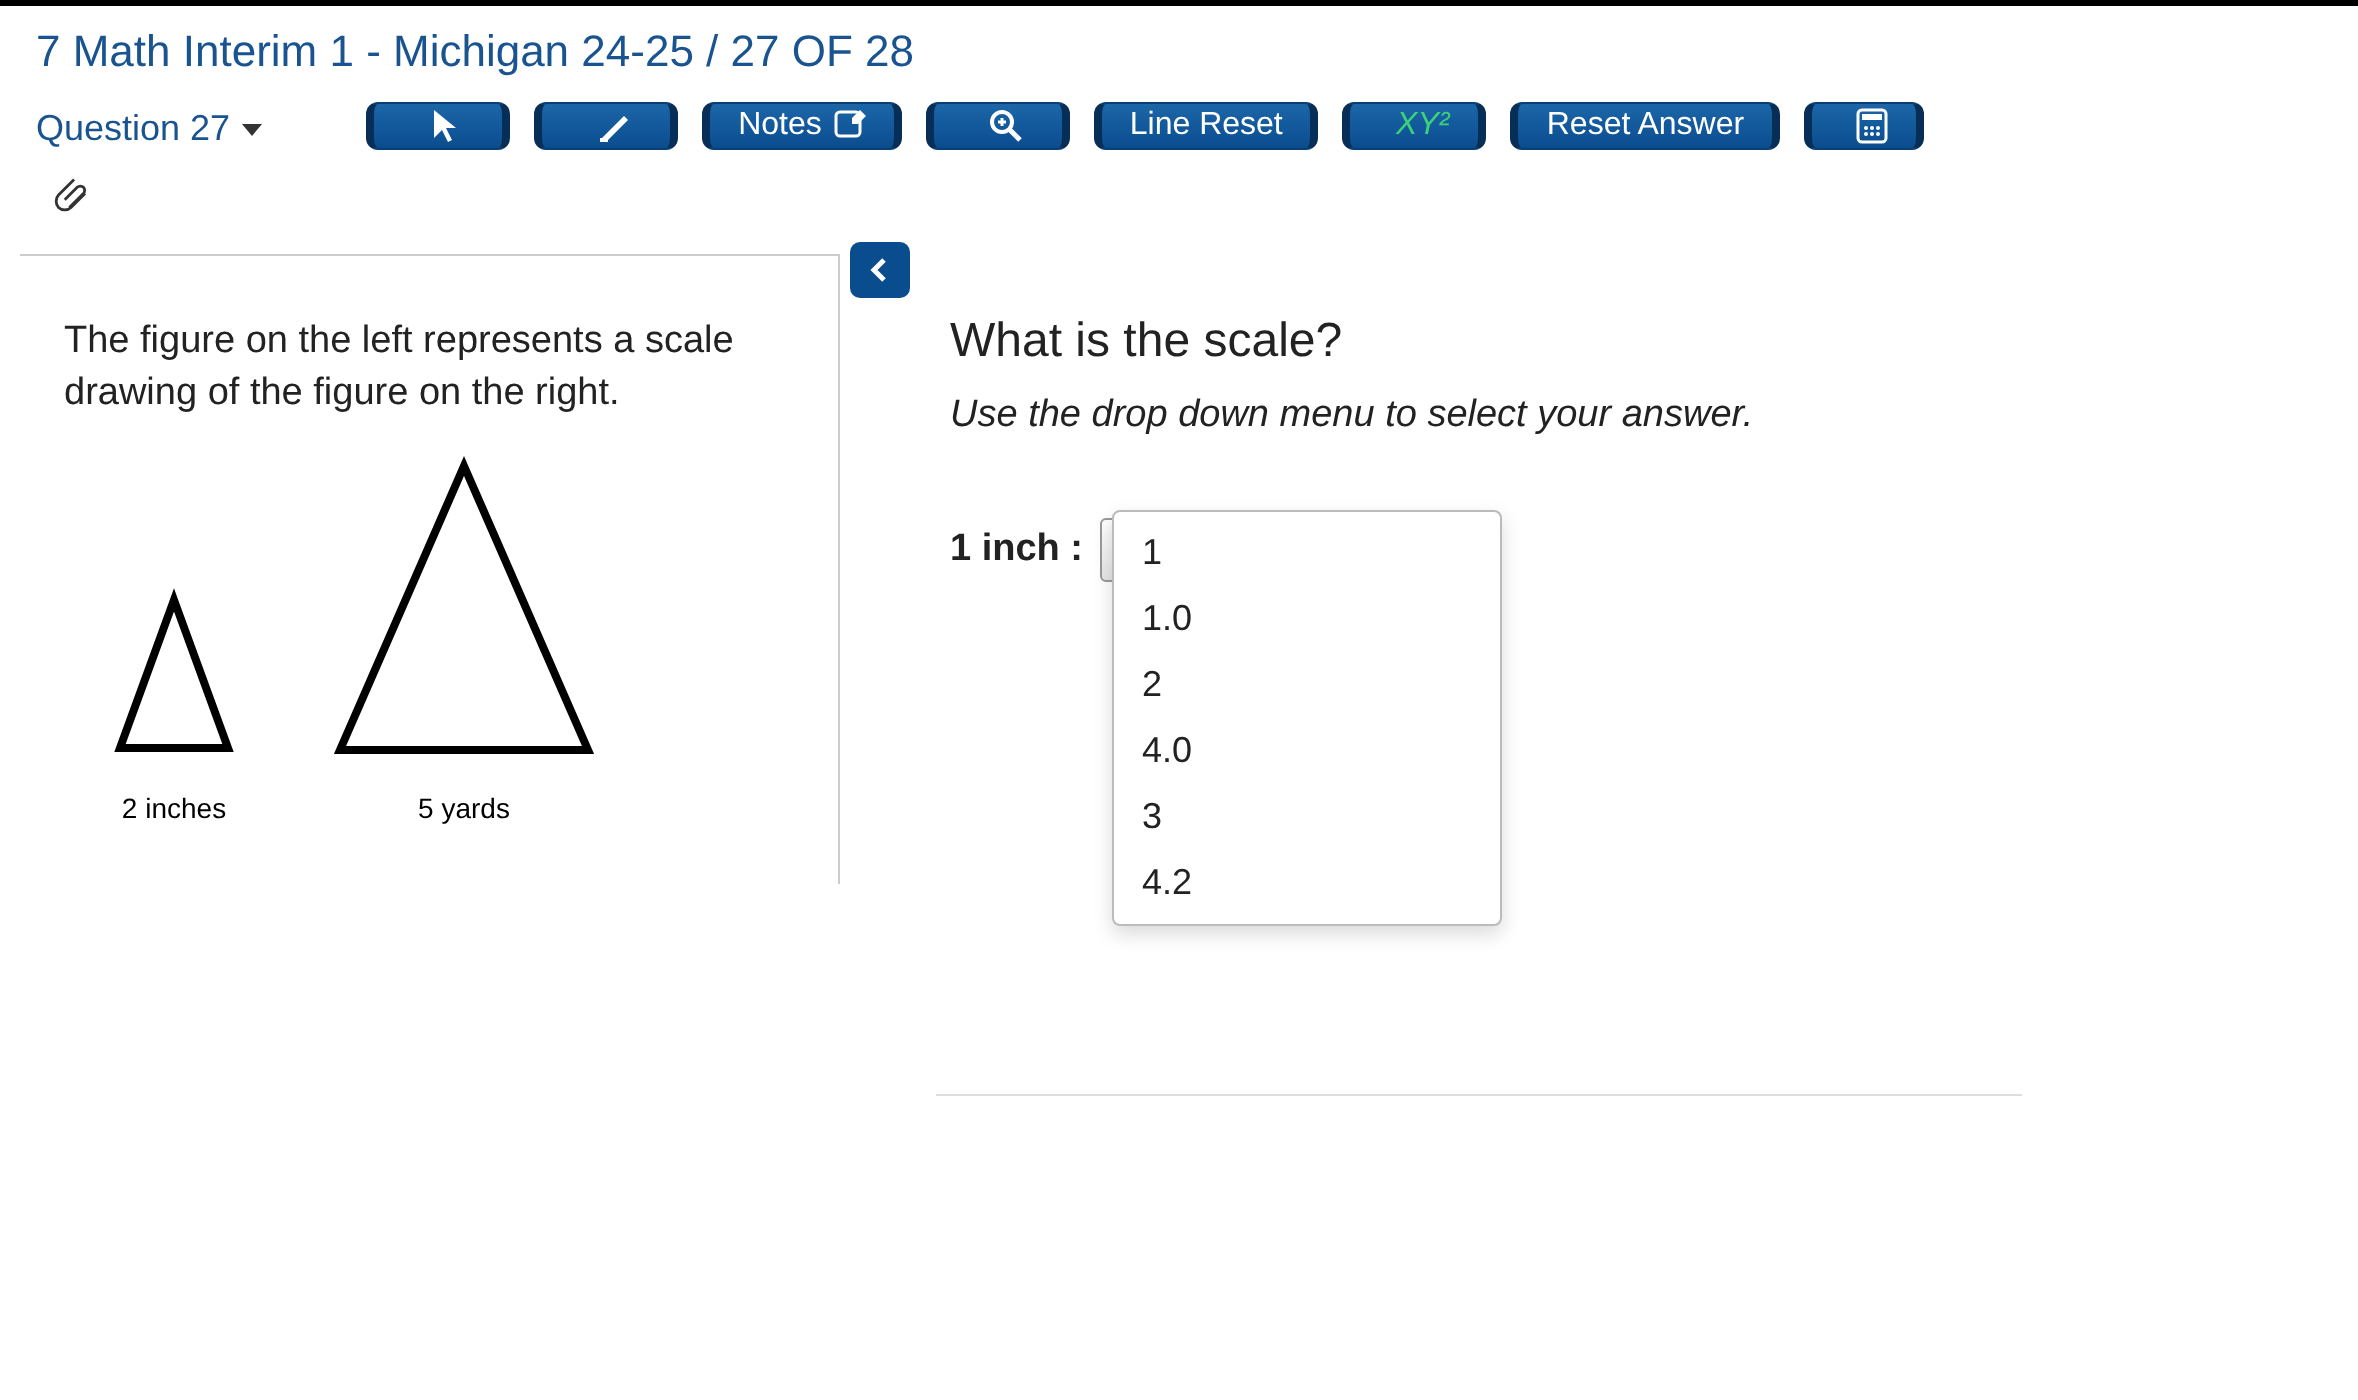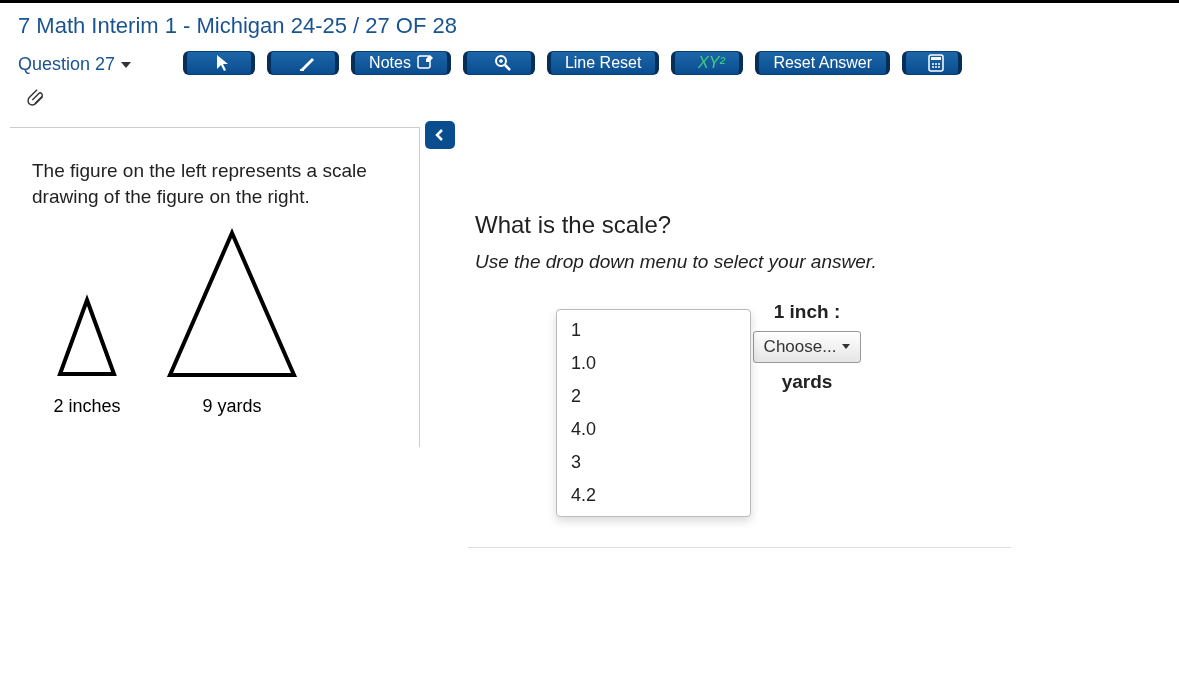--- a/index.html
+++ b/index.html
@@ -73,21 +73,20 @@
   }
   .attach-row {
     padding-left: 8px;
     margin-top: 2px;
   }
   .content-wrap {
     display: flex;
     padding: 0 10px;
     position: relative;
     margin-top: 18px;
-    align-items: center;
   }
   .left-panel {
     width: 410px;
     border-top: 1px solid #ccc;
     border-right: 1px solid #ccc;
     padding: 30px 22px;
     font-size: 19px;
     color: #222;
   }
   .left-panel p {
@@ -101,21 +100,21 @@
     margin-top: 10px;
     padding-left: 20px;
   }
   .fig {
     display: flex;
     flex-direction: column;
     align-items: center;
     gap: 14px;
   }
   .fig-label {
-    font-size: 18px;
+    font-size: 14px;
     color: #000;
     font-weight: 500;
   }
   .collapse-btn {
     position: absolute;
     left: 425px;
     top: -6px;
     width: 30px;
     height: 28px;
     background: #0a4d8f;
@@ -133,30 +132,29 @@
     font-size: 19px;
     color: #222;
     position: relative;
   }
   .right-panel .q-title {
     font-size: 24px;
     margin-bottom: 10px;
   }
   .right-panel .instr {
     font-style: italic;
-    margin-bottom: 26px;
+    margin-bottom: 38px;
     line-height: 1.35;
   }
   .answer-row {
     display: flex;
     align-items: center;
     gap: 8px;
     font-size: 19px;
     font-weight: bold;
-    flex-direction: column;
   }
   .answer-row .unit {
     font-weight: bold;
   }
   .dd-btn {
     background: linear-gradient(#fff, #e5e5e5);
     border: 1px solid #999;
     border-radius: 3px;
     padding: 5px 10px;
     font-size: 17px;
@@ -283,21 +281,21 @@
       <div class="fig">
         <svg width="70" height="90" viewBox="0 0 70 90">
           <path d="M35 8 L62 82 L8 82 Z" fill="none" stroke="#000" stroke-width="4"></path>
         </svg>
         <div class="fig-label">2 inches</div>
       </div>
       <div class="fig">
         <svg width="140" height="155" viewBox="0 0 140 155">
           <path d="M70 6 L132 148 L8 148 Z" fill="none" stroke="#000" stroke-width="4"></path>
         </svg>
-        <div class="fig-label">9 yards</div>
+        <div class="fig-label">5 yards</div>
       </div>
     </div>
   </div>
 
   <div class="collapse-btn">
     <svg width="12" height="12" viewBox="0 0 12 12">
       <path d="M8 1 L3 6 L8 11" fill="none" stroke="#fff" stroke-width="2.5"></path>
     </svg>
   </div>
 

